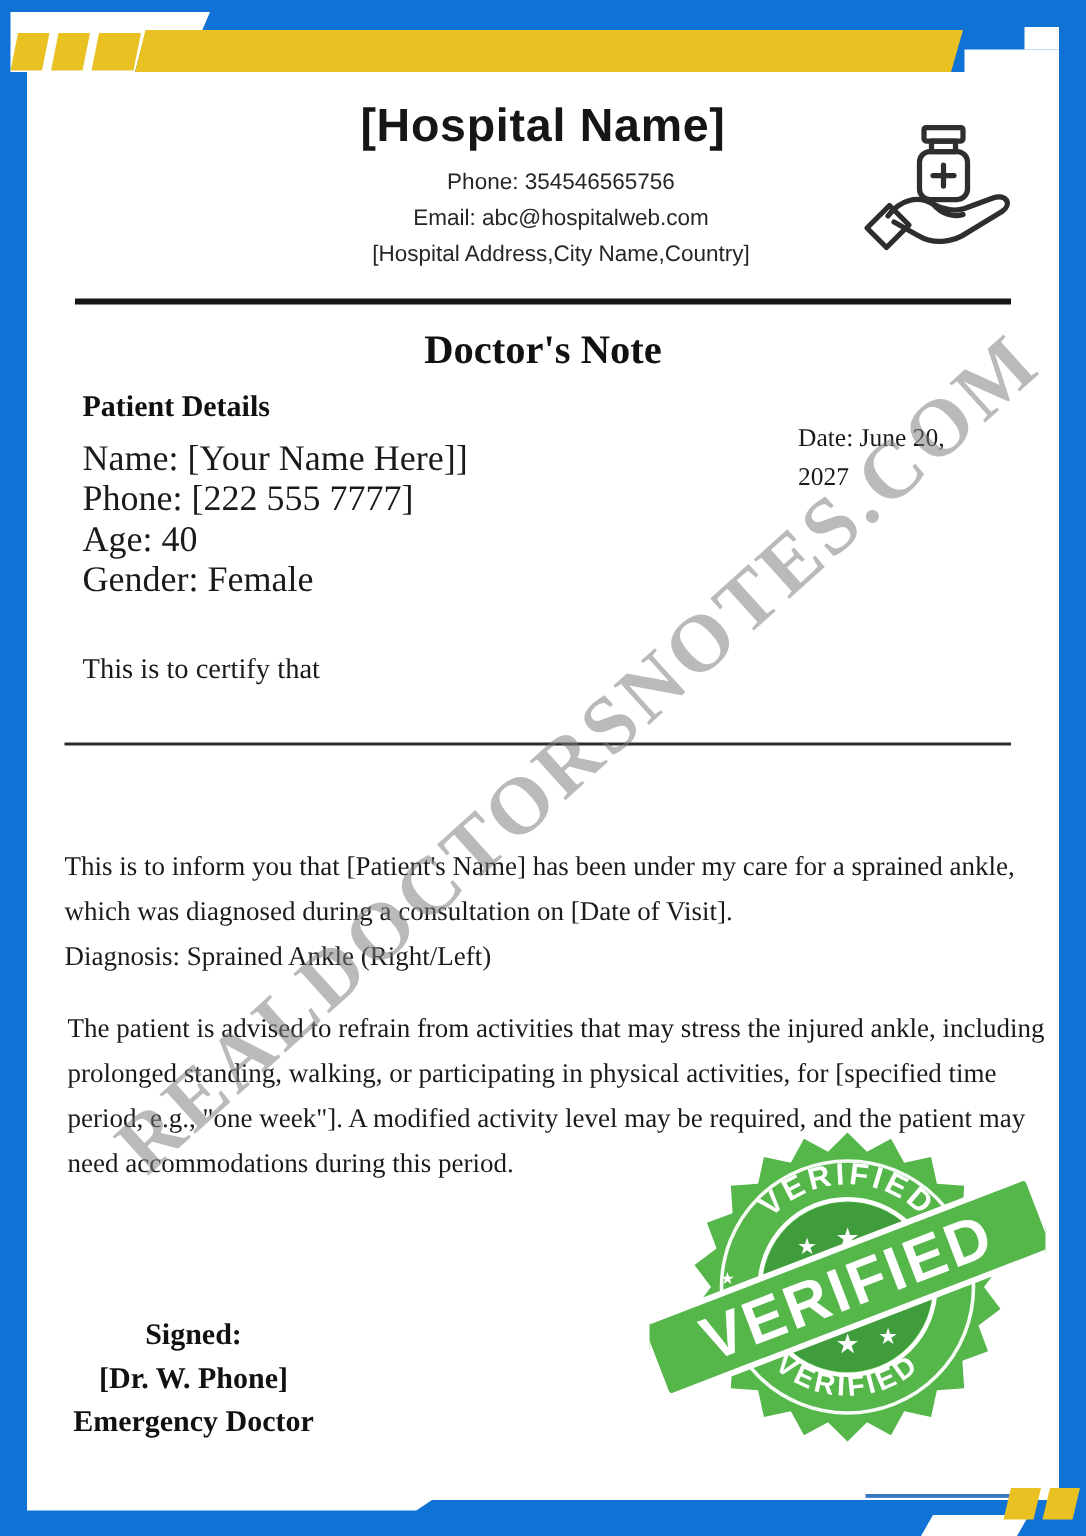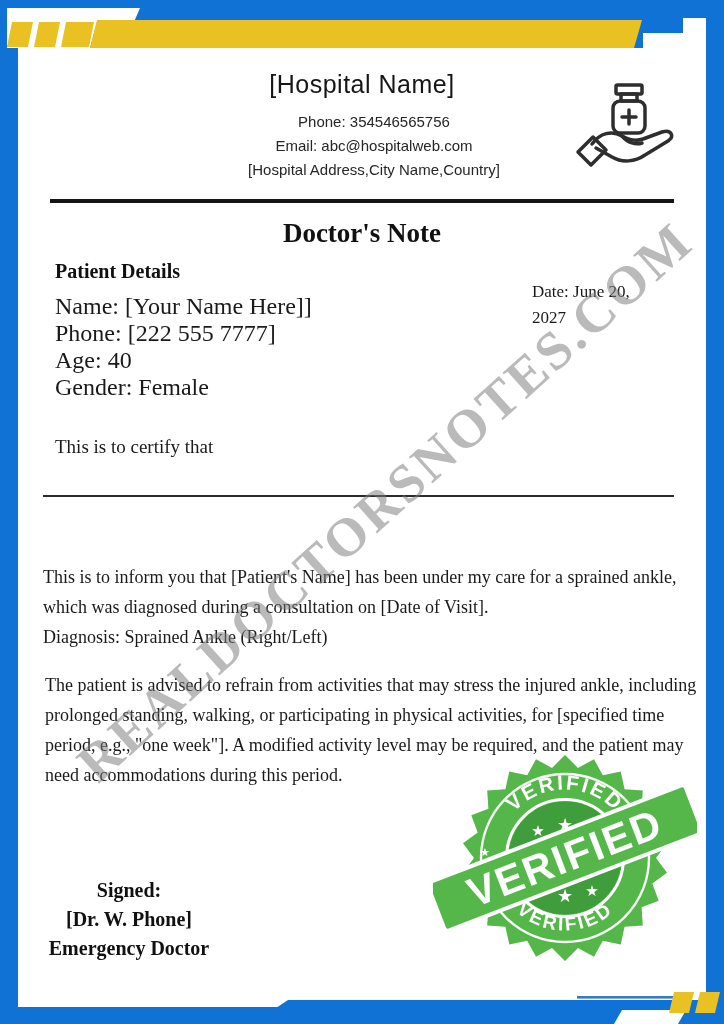--- a/index.html
+++ b/index.html
@@ -2,21 +2,21 @@
 <html><head>
 <meta charset="utf-8">
 <style>
   html,body{margin:0;padding:0;}
   body{width:724px;height:1024px;font-family:"Liberation Serif",serif;}
   .canvas{position:relative;width:724px;height:1024px;background:#1172d6;overflow:hidden;}
   .page{position:absolute;left:18px;top:48px;width:688px;height:959px;background:#ffffff;z-index:1;}
   .deco{position:absolute;z-index:2;}
   
   .header{position:absolute;left:0;right:0;top:16px;text-align:center;color:#161616;}
-  .hospital-title{font-family:"Liberation Sans",sans-serif;font-weight:400;font-size:25px;line-height:40px;letter-spacing:.5px;}
+  .hospital-title{font-family:"Liberation Sans",sans-serif;font-weight:700;font-size:31px;line-height:40px;letter-spacing:.5px;}
   .contact{margin-top:6px;font-family:"Liberation Sans",sans-serif;font-size:15px;line-height:24px;color:#262626;padding-left:24px;}
   .hand-icon{position:absolute;right:26px;top:34px;}
   .divider{position:absolute;left:32px;right:32px;top:151px;height:4px;background:#141414;}
   .doc-title{position:absolute;left:0;right:0;top:170px;text-align:center;font-weight:700;font-size:27px;color:#111;}
   .patient-heading{position:absolute;left:37px;top:212px;font-weight:700;font-size:20px;color:#111;}
   .patient-fields{position:absolute;left:37px;top:245px;font-size:24px;line-height:27px;color:#1a1a1a;}
   .date-block{position:absolute;left:514px;top:231px;width:160px;font-size:17px;line-height:26px;color:#1a1a1a;}
   .certify-line{position:absolute;left:37px;top:388px;font-size:19px;color:#1a1a1a;}
   .thin-rule{position:absolute;left:25px;right:32px;top:447px;height:2px;background:#2b2b2b;}
   .appointment-line{position:absolute;left:25px;top:458px;font-size:19px;color:#1a1a1a;}

